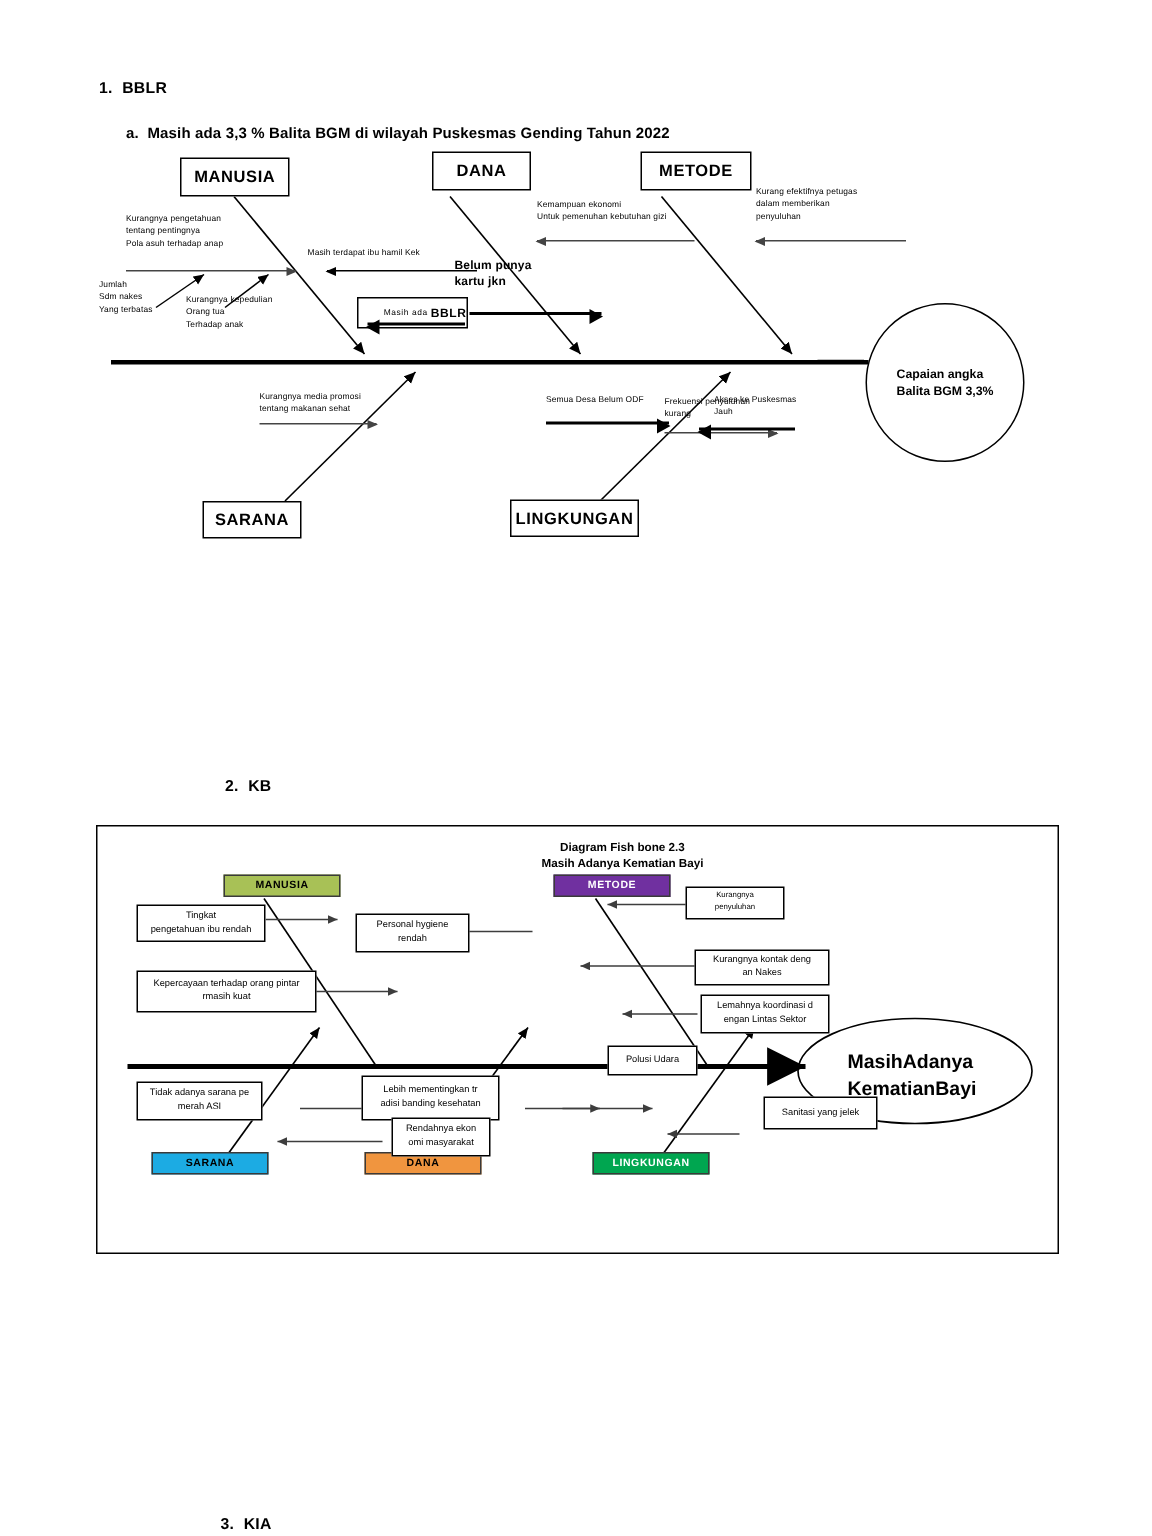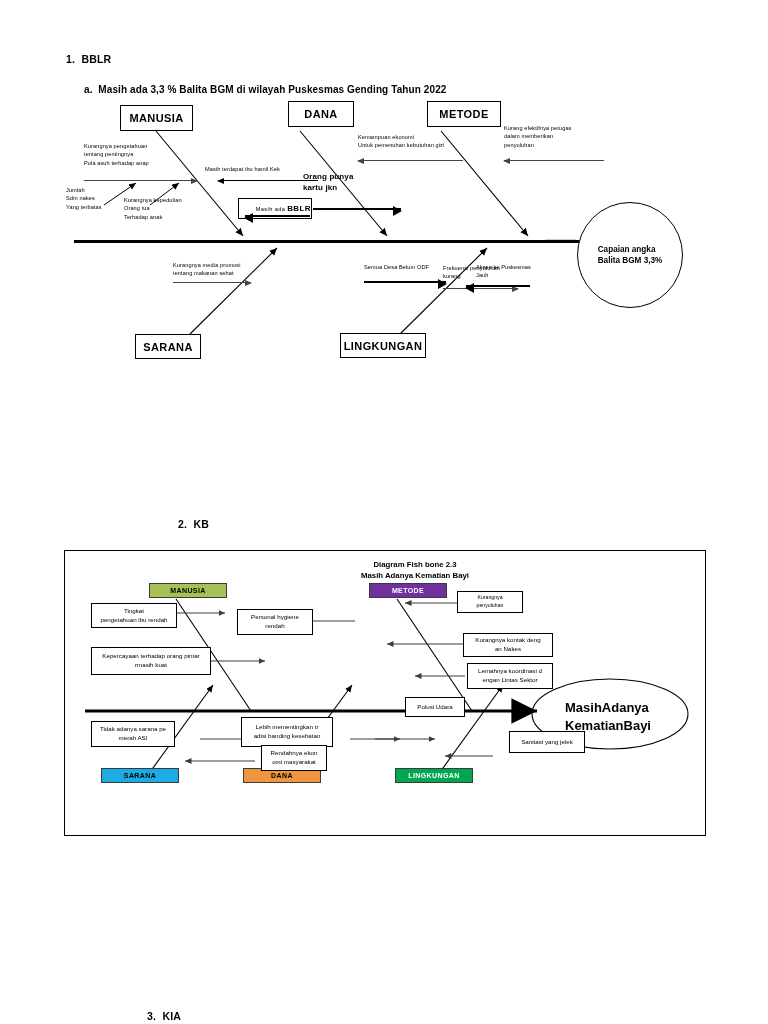--- a/index.html
+++ b/index.html
@@ -135,21 +135,21 @@
 Orang tua
 Terhadap anak</div>
 
     <div class="hint" style="left:205px;top:165px;">Masih terdapat ibu hamil Kek</div>
     <div class="harrow left dark" style="left:218px;top:180px;width:100px;"></div>
 
     <div class="hint" style="left:358px;top:133px;">Kemampuan ekonomi
 Untuk pemenuhan kebutuhan gizi</div>
     <div class="harrow left" style="left:358px;top:160px;width:105px;"></div>
 
-    <div class="hint b" style="left:303px;top:172px;">Orang punya
+    <div class="hint b" style="left:303px;top:172px;">Belum punya
 kartu jkn</div>
 
     <div class="cat-box" style="left:238px;top:198px;width:72px;height:19px;border-width:1.1px;font-size:5.6px;font-weight:normal;gap:2px;justify-content:flex-end;">
       <span>Masih ada</span>
       <span style="font-size:8px;font-weight:bold;">BBLR</span>
     </div>
     <div class="harrow thick" style="left:313px;top:208px;width:88px;"></div>
     <div class="harrow thick left" style="left:245px;top:215px;width:65px;"></div>
 
     <div class="hint" style="left:504px;top:124px;">Kurang efektifnya petugas
@@ -166,21 +166,21 @@
     <div class="harrow" style="left:173px;top:282px;width:78px;"></div>
 
     <div class="hint" style="left:364px;top:263px;">Semua Desa Belum ODF</div>
     <div class="harrow thick" style="left:364px;top:281px;width:82px;"></div>
 
     <div class="hint" style="left:476px;top:263px;">Akses ke Puskesmas
 Jauh</div>
     <div class="harrow thick left" style="left:466px;top:285px;width:64px;"></div>
   </div>
 
-  <div class="t num-item" style="left:150px;top:518px;margin-left:28px;"><span>2.</span>&nbsp;&nbsp;<span>KB</span></div>
+  <div class="t num-item" style="left:150px;top:518px;"><span>2.</span>&nbsp;&nbsp;<span>KB</span></div>
 
   <div class="frame2" style="left:64px;top:550px;width:640px;height:284px;">
 
     <div class="d2title" style="left:255px;top:8px;width:190px;">Diagram Fish bone 2.3
 Masih Adanya  Kematian Bayi</div>
 
     <svg class="ovl" width="640" height="284">
       <defs>
         <marker id="ah2" markerWidth="8" markerHeight="8" refX="6.5" refY="2.9" orient="auto">
           <path d="M0,0 L6.5,2.9 L0,5.8 z" fill="#000"></path>

